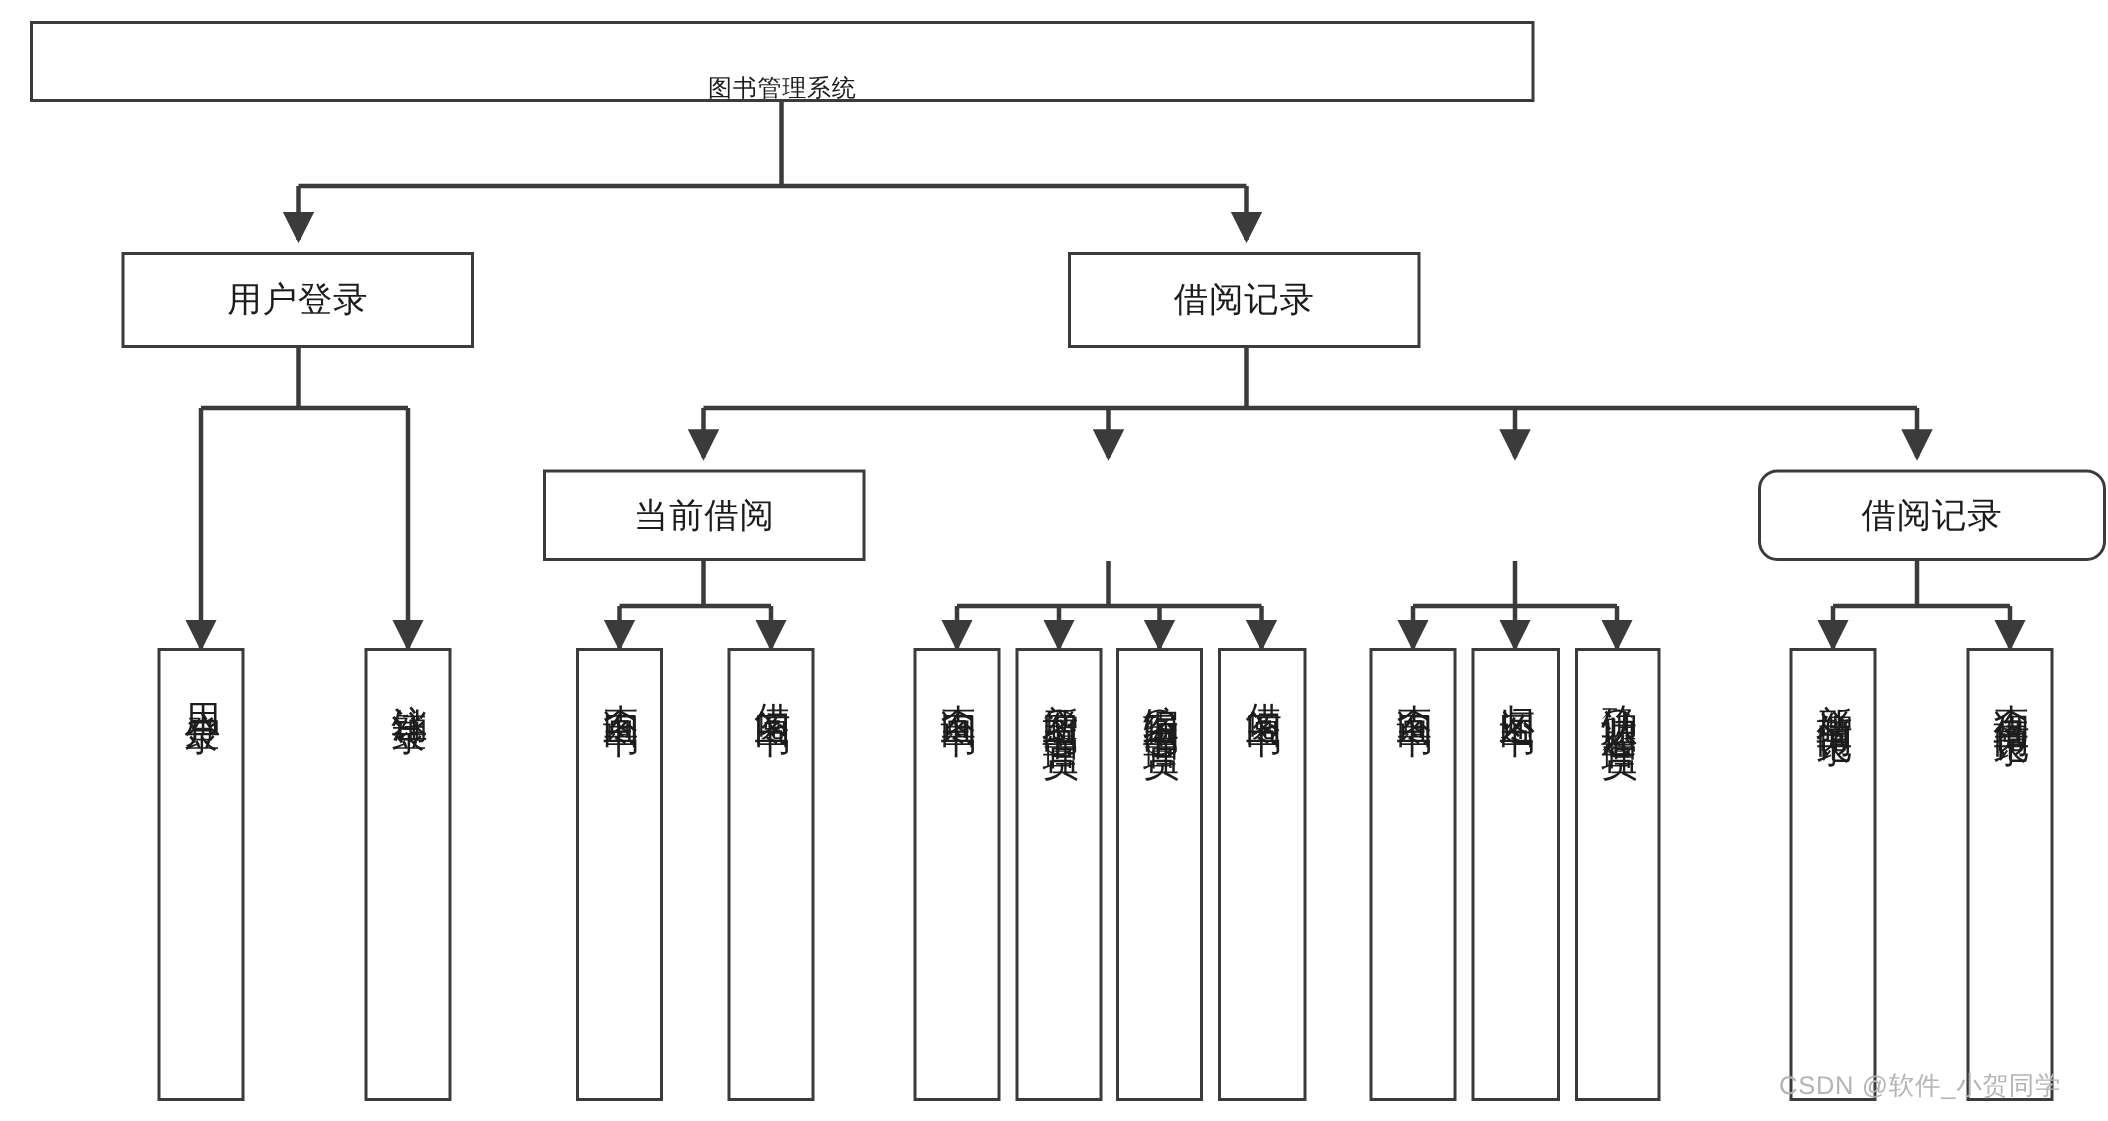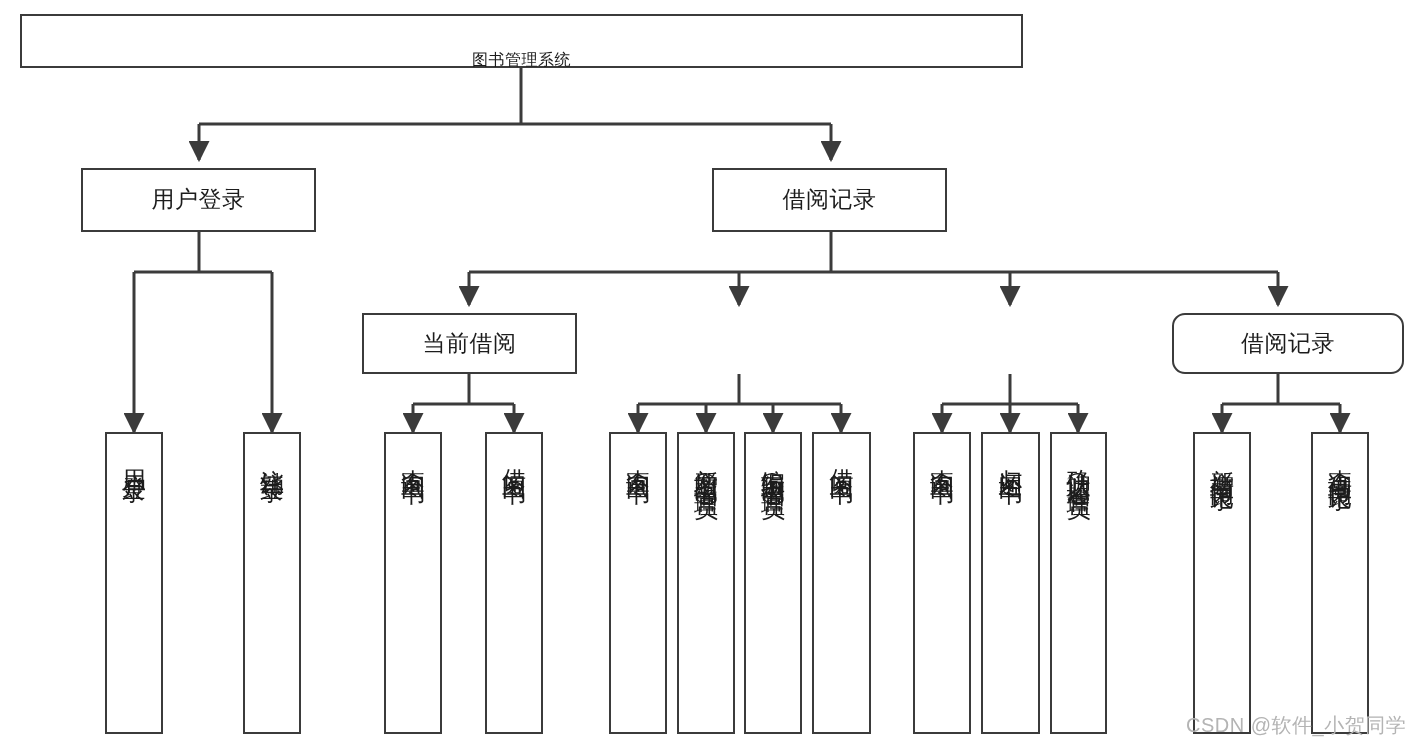--- a/index.html
+++ b/index.html
@@ -52,21 +52,21 @@
     text-orientation: upright;
     font-size: 24px;
     letter-spacing: 4px;
     line-height: 1;
   }
   #root-node .label { font-size: 16px; margin-top: 38px; }
   #watermark {
     position: absolute;
     left: 1186px;
     top: 712px;
-    font-size: 20px;
+    font-size: 17px;
     color: #b4b4b4;
     letter-spacing: 0.5px;
     white-space: nowrap;
     z-index: 5;
   }
 </style>
 </head>
 <body>
 
 <div id="canvas">

